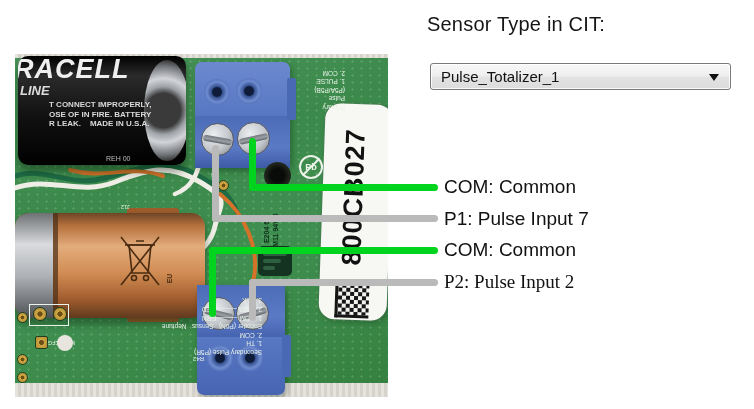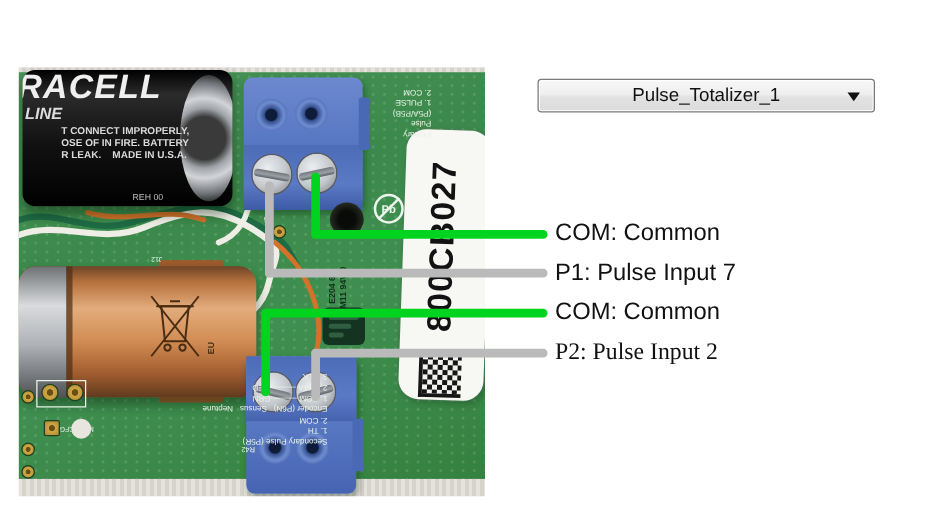--- a/index.html
+++ b/index.html
@@ -2,24 +2,24 @@
 <html><head>
 <meta charset="utf-8">
 <style>
   * { margin:0; padding:0; box-sizing:border-box; }
   html,body { background:#ffffff; }
   body { font-family:"Liberation Sans", sans-serif; }
   #stage { position:relative; width:754px; height:409px; background:#ffffff; overflow:hidden; }
 
   
   .heading { position:absolute; left:427px; top:13px; font-size:20px; color:#161616; letter-spacing:.2px; }
-  .combo { position:absolute; left:430px; width:270px; height:27px; border:1px solid #7a7a7a; border-radius:3px;
+  .combo { position:absolute; left:430px; width:301px; height:27px; border:1px solid #7a7a7a; border-radius:3px;
            background:linear-gradient(180deg,#f7f7f7 0%,#efefef 45%,#e2e2e2 55%,#dcdcdc 100%);
            box-shadow:inset 0 0 0 1px rgba(255,255,255,.85);
-           display:flex; align-items:center; padding:12px 10px; font-size:15px; color:#111; cursor:default;justify-content:center; }
+           display:flex; align-items:center; padding:12px 10px; font-size:15px; color:#111; cursor:default; }
   .combo .arrow { position:absolute; right:11px; top:10px; width:0; height:0;
                   border-left:5px solid transparent; border-right:5px solid transparent; border-top:7px solid #111; }
   #combo1 { top:63px; } #combo2 { top:110px; }
 
   
   .cline { position:absolute; border-radius:4px; z-index:6; }
   .cgreen { background:#00d41e; }
   .cgray  { background:#bababa; }
   .clabel { position:absolute; left:444px; font-size:19px; color:#111; z-index:7; white-space:nowrap; }
 
@@ -240,20 +240,21 @@
   <div class="cline cgreen" style="left: 209px; top: 247px; width: 7px; height: 70px; background: rgb(0, 212, 30);"></div>
   <div class="cline cgreen" style="left: 209px; top: 247px; width: 229px; height: 7px; background: rgb(0, 212, 30);"></div>
   <div class="cline cgray" style="left: 249px; top: 279px; width: 7px; height: 42px; background: rgb(186, 186, 186);"></div>
   <div class="cline cgray" style="left: 249px; top: 279px; width: 189px; height: 7px; background: rgb(186, 186, 186);"></div>
 
   <div class="clabel" style="top:176px;">COM: Common</div>
   <div class="clabel" style="top:208px;">P1: Pulse Input 7</div>
   <div class="clabel" style="top:239px;">COM: Common</div>
   <div class="clabel" style="top:271px;font-family:Liberation Serif, serif;">P2: Pulse Input 2</div>
 
+  <div class="heading">Sensor Type in CIT:</div>
 
   <div class="combo" id="combo1">
     <span>Pulse_Totalizer_1</span>
     <span class="arrow"></span>
   </div>
 
 
 </div>
 
 </body></html>

